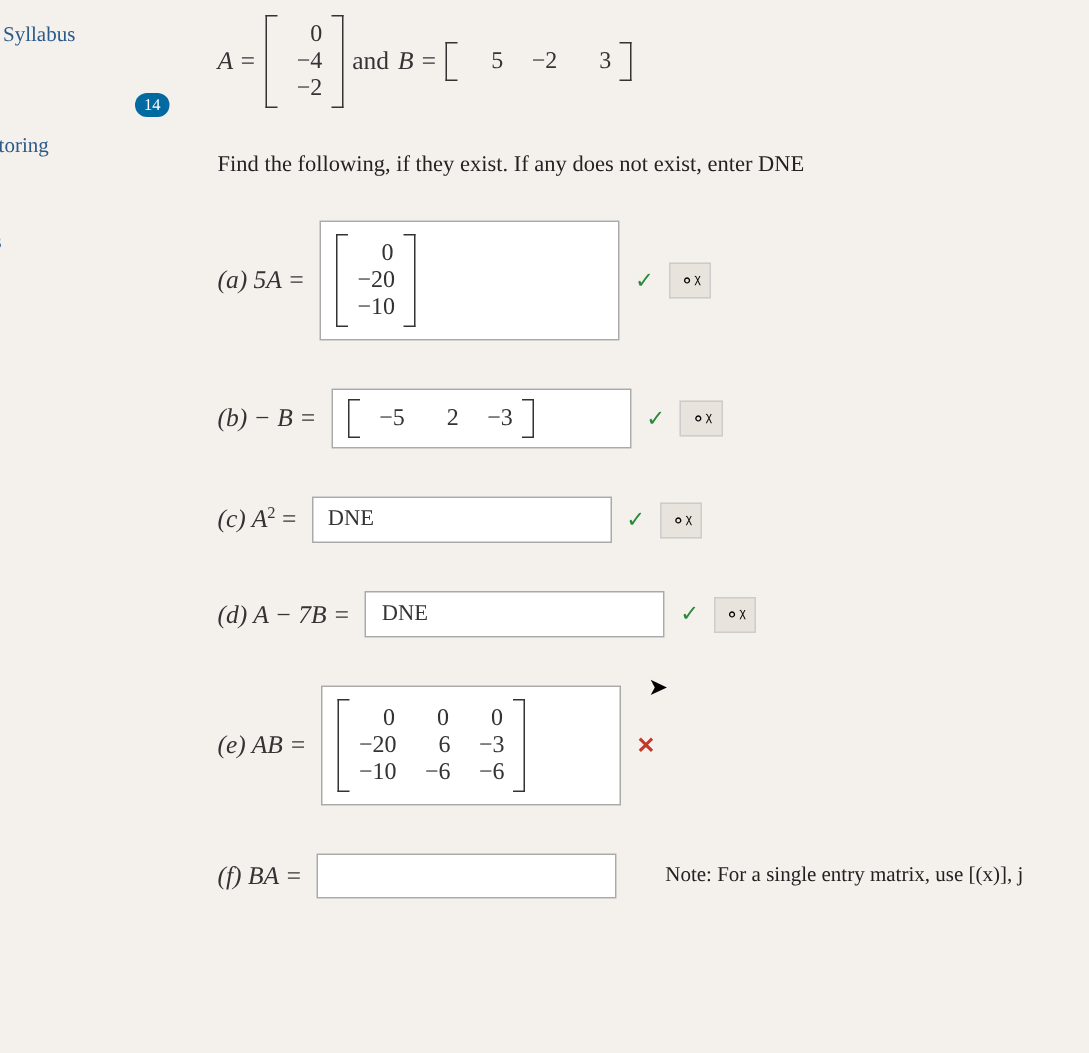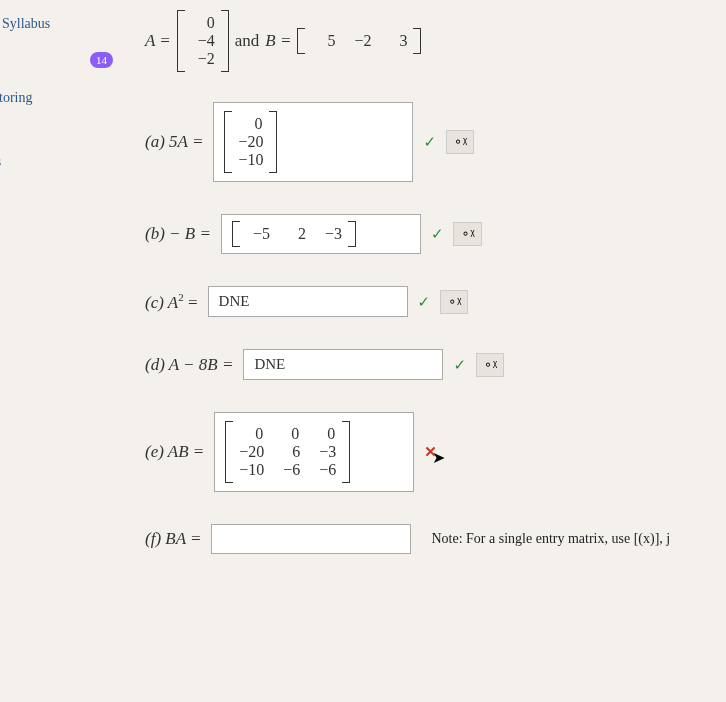--- a/index.html
+++ b/index.html
@@ -21,26 +21,26 @@
     }
     .sidebar-link {
       color: #2a5a8a;
       font-size: 14px;
       padding: 4px 0 4px 2px;
       cursor: pointer;
     }
     .sidebar-link.cut { margin-left: -18px; }
     .badge {
       display: inline-block;
-      background: #8b5cf6;
+      background: #0369a1;
       color: #fff;
       font-size: 11px;
       border-radius: 10px;
       padding: 2px 6px;
-      margin-top: 4px;
+      margin-top: 14px;
       margin-left: 90px;
       position: absolute;
       top: 48px;
     }
     .content {
       position: absolute;
       left: 145px;
       top: 10px;
       width: 580px;
     }
@@ -119,21 +119,21 @@
       padding: 4px 6px;
       font-size: 12px;
       cursor: pointer;
       display: inline-flex;
       align-items: center;
       gap: 2px;
     }
     .note {
       font-size: 14px;
       color: #222;
-      margin-left: 10px;
+      margin-left: 22px;
     }
     .software-note {
       font-size: 14px;
       margin-top: 6px;
     }
     .sup { font-size: 11px; vertical-align: super; }
     .italic { font-style: italic; }
     .cursor {
       position: absolute;
       top: 448px;
@@ -183,20 +183,21 @@
         <span class="matrix-row">
           <span class="matrix-cell">5</span>
           <span class="matrix-cell">−2</span>
           <span class="matrix-cell">3</span>
         </span>
       </span>
       <span class="bracket-r"></span>
     </span>
   </div>
 
+  <div class="instruction">Find the following, if they exist. If any does not exist, enter DNE</div>
 
   <div class="question">
     <span class="q-label italic">(a) 5A =</span>
     <span class="answer-box tall wide">
       <span class="bracket-matrix">
         <span class="bracket-l"></span>
         <span class="matrix-cells">
           <span class="matrix-row">
               <span class="matrix-cell">0</span>
             </span>
@@ -236,21 +237,21 @@
   <div class="question">
     <span class="q-label">
       <span class="italic">(c) A</span><span class="sup">2</span><span> =</span>
     </span>
     <span class="answer-box wide">DNE</span>
     <span class="status-icon check">✓</span>
     <button class="retry-btn">⚬ᵡ</button>
   </div>
 
   <div class="question">
-    <span class="q-label italic">(d) A − 8B =</span>
+    <span class="q-label italic">(d) A − 7B =</span>
     <span class="answer-box wide">DNE</span>
     <span class="status-icon check">✓</span>
     <button class="retry-btn">⚬ᵡ</button>
   </div>
 
   <div class="question">
     <span class="q-label italic">(e) AB =</span>
     <span class="answer-box tall wide">
       <span class="bracket-matrix">
         <span class="bracket-l"></span>

